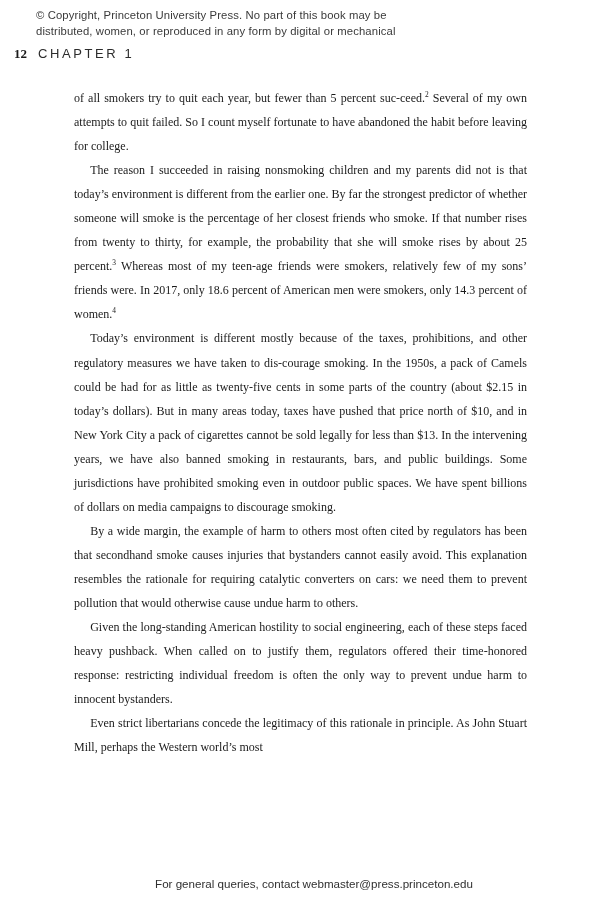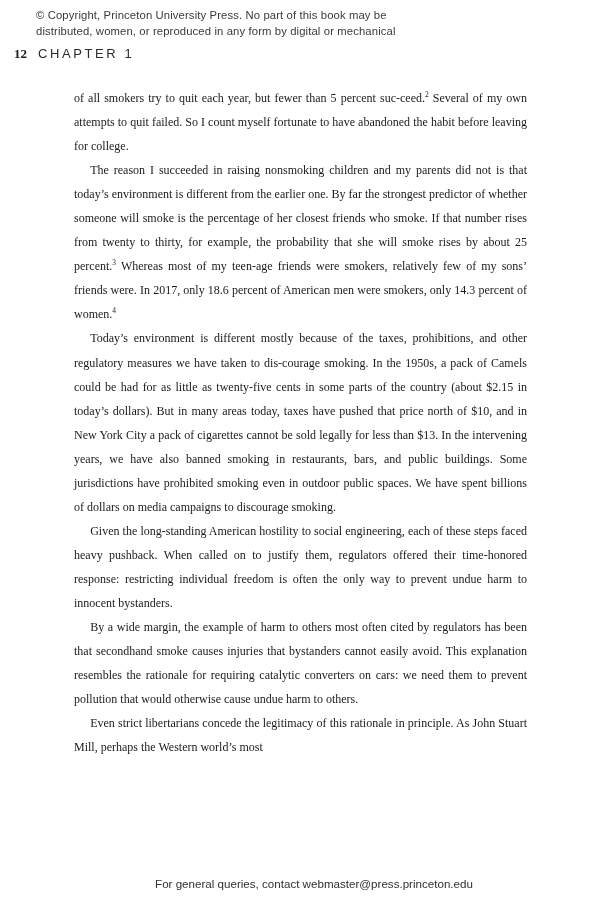--- a/index.html
+++ b/index.html
@@ -116,22 +116,22 @@
 
   <div class="running-head">
     <span class="folio">12</span>
     <span class="chapter-label">CHAPTER 1</span>
   </div>
 
   <div class="body-text" id="body-text">
       <p class="cont">of all smokers try to quit each year, but fewer than 5 percent suc-ceed.<sup>2</sup> Several of my own attempts to quit failed. So I count myself fortunate to have abandoned the habit before leaving for college.</p>
       <p class="indent">The reason I succeeded in raising nonsmoking children and my parents did not is that today’s environment is different from the earlier one. By far the strongest predictor of whether someone will smoke is the percentage of her closest friends who smoke. If that number rises from twenty to thirty, for example, the probability that she will smoke rises by about 25 percent.<sup>3</sup> Whereas most of my teen-age friends were smokers, relatively few of my sons’ friends were. In 2017, only 18.6 percent of American men were smokers, only 14.3 percent of women.<sup>4</sup></p>
       <p class="indent">Today’s environment is different mostly because of the taxes, prohibitions, and other regulatory measures we have taken to dis-courage smoking. In the 1950s, a pack of Camels could be had for as little as twenty-five cents in some parts of the country (about $2.15 in today’s dollars). But in many areas today, taxes have pushed that price north of $10, and in New York City a pack of cigarettes cannot be sold legally for less than $13. In the intervening years, we have also banned smoking in restaurants, bars, and public buildings. Some jurisdictions have prohibited smoking even in outdoor public spaces. We have spent billions of dollars on media campaigns to discourage smoking.</p>
+      <p class="indent">By a wide margin, the example of harm to others most often cited by regulators has been that secondhand smoke causes injuries that bystanders cannot easily avoid. This explanation resembles the rationale for requiring catalytic converters on cars: we need them to prevent pollution that would otherwise cause undue harm to others.</p>
       <p class="indent">Given the long-standing American hostility to social engineering, each of these steps faced heavy pushback. When called on to justify them, regulators offered their time-honored response: restricting individual freedom is often the only way to prevent undue harm to innocent bystanders.</p>
-      <p class="indent">By a wide margin, the example of harm to others most often cited by regulators has been that secondhand smoke causes injuries that bystanders cannot easily avoid. This explanation resembles the rationale for requiring catalytic converters on cars: we need them to prevent pollution that would otherwise cause undue harm to others.</p>
       <p class="indent">Even strict libertarians concede the legitimacy of this rationale in principle. As John Stuart Mill, perhaps the Western world’s most</p>
     </div>
 
   <div class="page-footer">
     <span>For general queries, contact webmaster@press.princeton.edu</span>
   </div>
 
 </div>
 
 </body></html>

